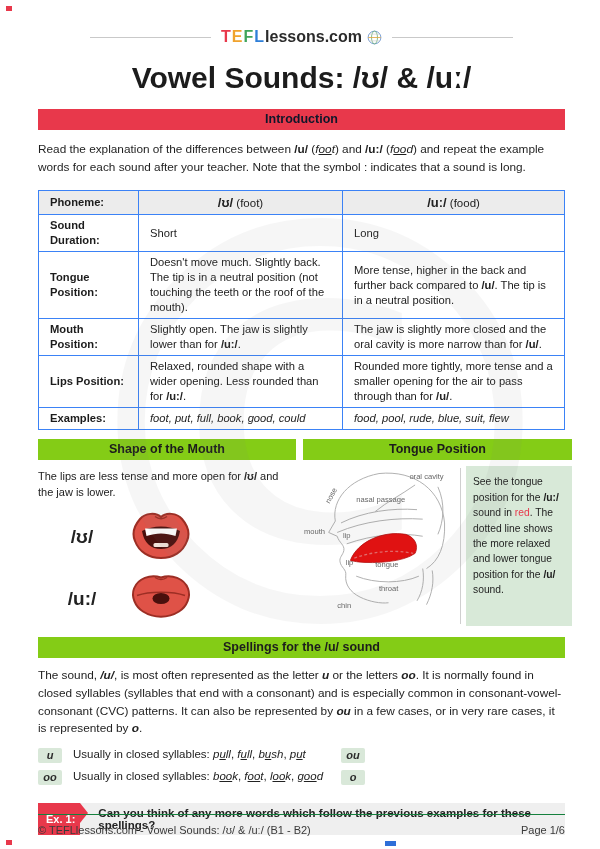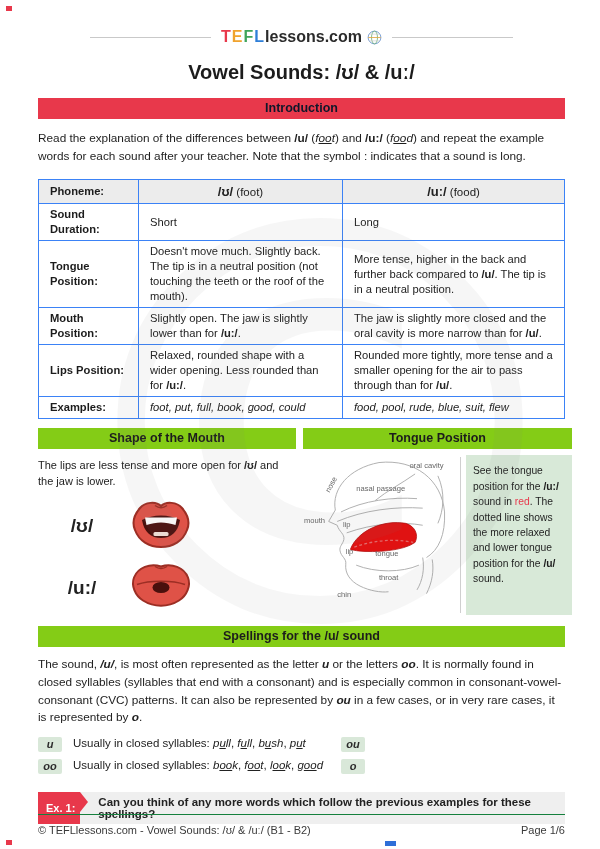--- a/index.html
+++ b/index.html
@@ -23,21 +23,21 @@
     font-family:"DejaVu Sans", sans-serif;
   }
   
   .logo-row{ margin-top:28px; display:flex; align-items:center; gap:10px; padding:0 52px; }
   .logo-row .rule{ flex:1; height:1px; background:#c9c9c9; }
   .logo-text{ font-size:16px; font-weight:bold; letter-spacing:0; white-space:nowrap; display:flex; align-items:center; gap:1px;}
   .lt-t{color:#e8384b;} .lt-e{color:#f0a32e;} .lt-f{color:#3fa45b;} .lt-l{color:#2e7fd8;}
   .lt-rest{color:#2b2b2b;}
   .globe{ display:inline-flex; margin-left:4px; }
   
-  .title{ margin-top:15px; text-align:center; font-size:20px; font-weight:bold; color:#1c1c1c; }
+  .title{ margin-top:15px; text-align:center; font-size:30px; font-weight:bold; color:#1c1c1c; }
   
   .banner{ margin-top:14px; background:#e8384b; color:#0f172a; text-align:center;
     font-size:12.5px; font-weight:bold; padding:3px 0 4px; }
   
   .intro{ margin-top:11px; font-size:11.8px; line-height:1.52; color:#1e1e1e; }
   
   table.info{ margin-top:13px; width:100%; border-collapse:collapse; font-size:11.2px; line-height:1.34; }
   table.info td{ border:1px solid #3b82f6; padding:3px 11px; vertical-align:middle;margin-left:27px; }
   table.info tr.thead td{ background:#ececec; }
   td.lbl{ font-weight:bold; width:100px; color:#1c1c1c; }

